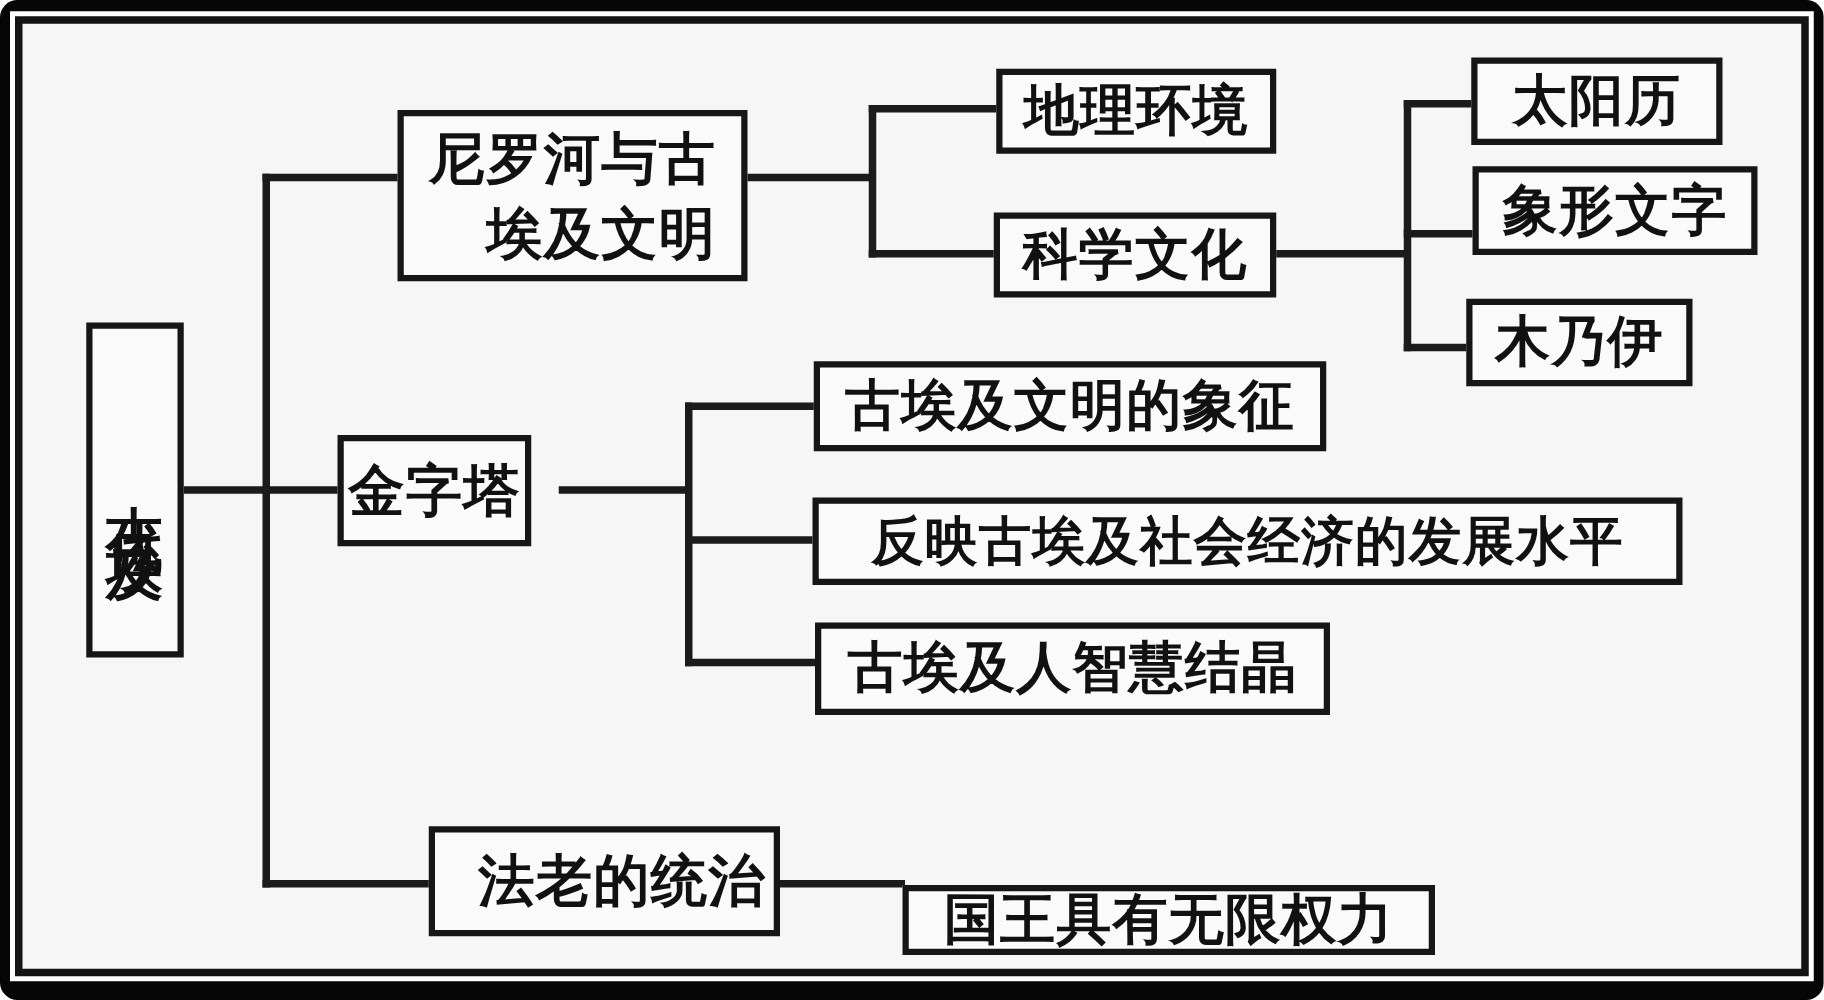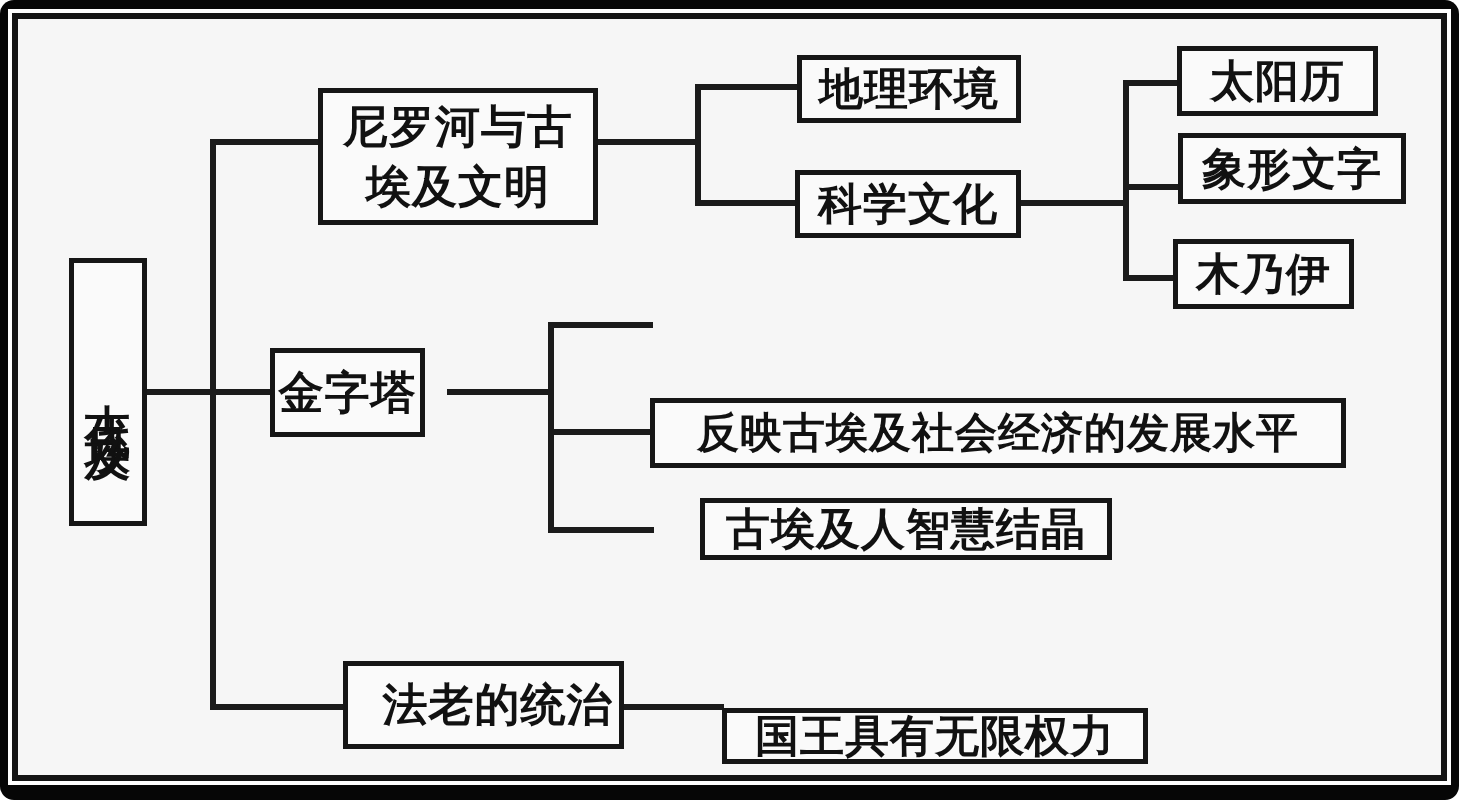--- a/index.html
+++ b/index.html
@@ -48,21 +48,21 @@
     letter-spacing: 1px;
     line-height: 1.18;
   }
   .node.vertical .vtext {
     writing-mode: vertical-rl;
     text-orientation: upright;
     letter-spacing: 12px;
     font-size: 45px;
   }
   .node .wrap2 {
-    text-align: center;
+    text-align: right;
     line-height: 1.32;
   }
   .fs44 { font-size: 44px; }
   .fs45 { font-size: 45px; }
   .fs42 { font-size: 42px; }
 </style>
 </head>
 <body>
 
 <div class="canvas">
@@ -120,26 +120,29 @@
   </div>
 
   <div class="node fs44" style="left:1173px; top:239px; width:181px; height:70px;">
     <span>木乃伊</span>
   </div>
 
   <div class="node fs45" style="left:270px; top:348px; width:155px; height:89px;">
     <span>金字塔</span>
   </div>
 
+  <div class="node fs44" style="left:651px; top:289px; width:410px; height:72px;">
+    <span>古埃及文明的象征</span>
+  </div>
 
   <div class="node fs42" style="left:650px; top:398px; width:696px; height:70px;align-items:center;">
     <span>反映古埃及社会经济的发展水平</span>
   </div>
 
-  <div class="node fs44" style="left:652px; top:498px; width:412px; height:62px;margin-left:48px;">
+  <div class="node fs44" style="left:652px; top:498px; width:412px; height:74px;">
     <span>古埃及人智慧结晶</span>
   </div>
 
   <div class="node fs45" style="left:343px; top:661px; width:281px; height:88px;padding-left:28px;">
     <span>法老的统治</span>
   </div>
 
   <div class="node fs44" style="left:722px; top:708px; width:426px; height:56px;">
     <span>国王具有无限权力</span>
   </div>

